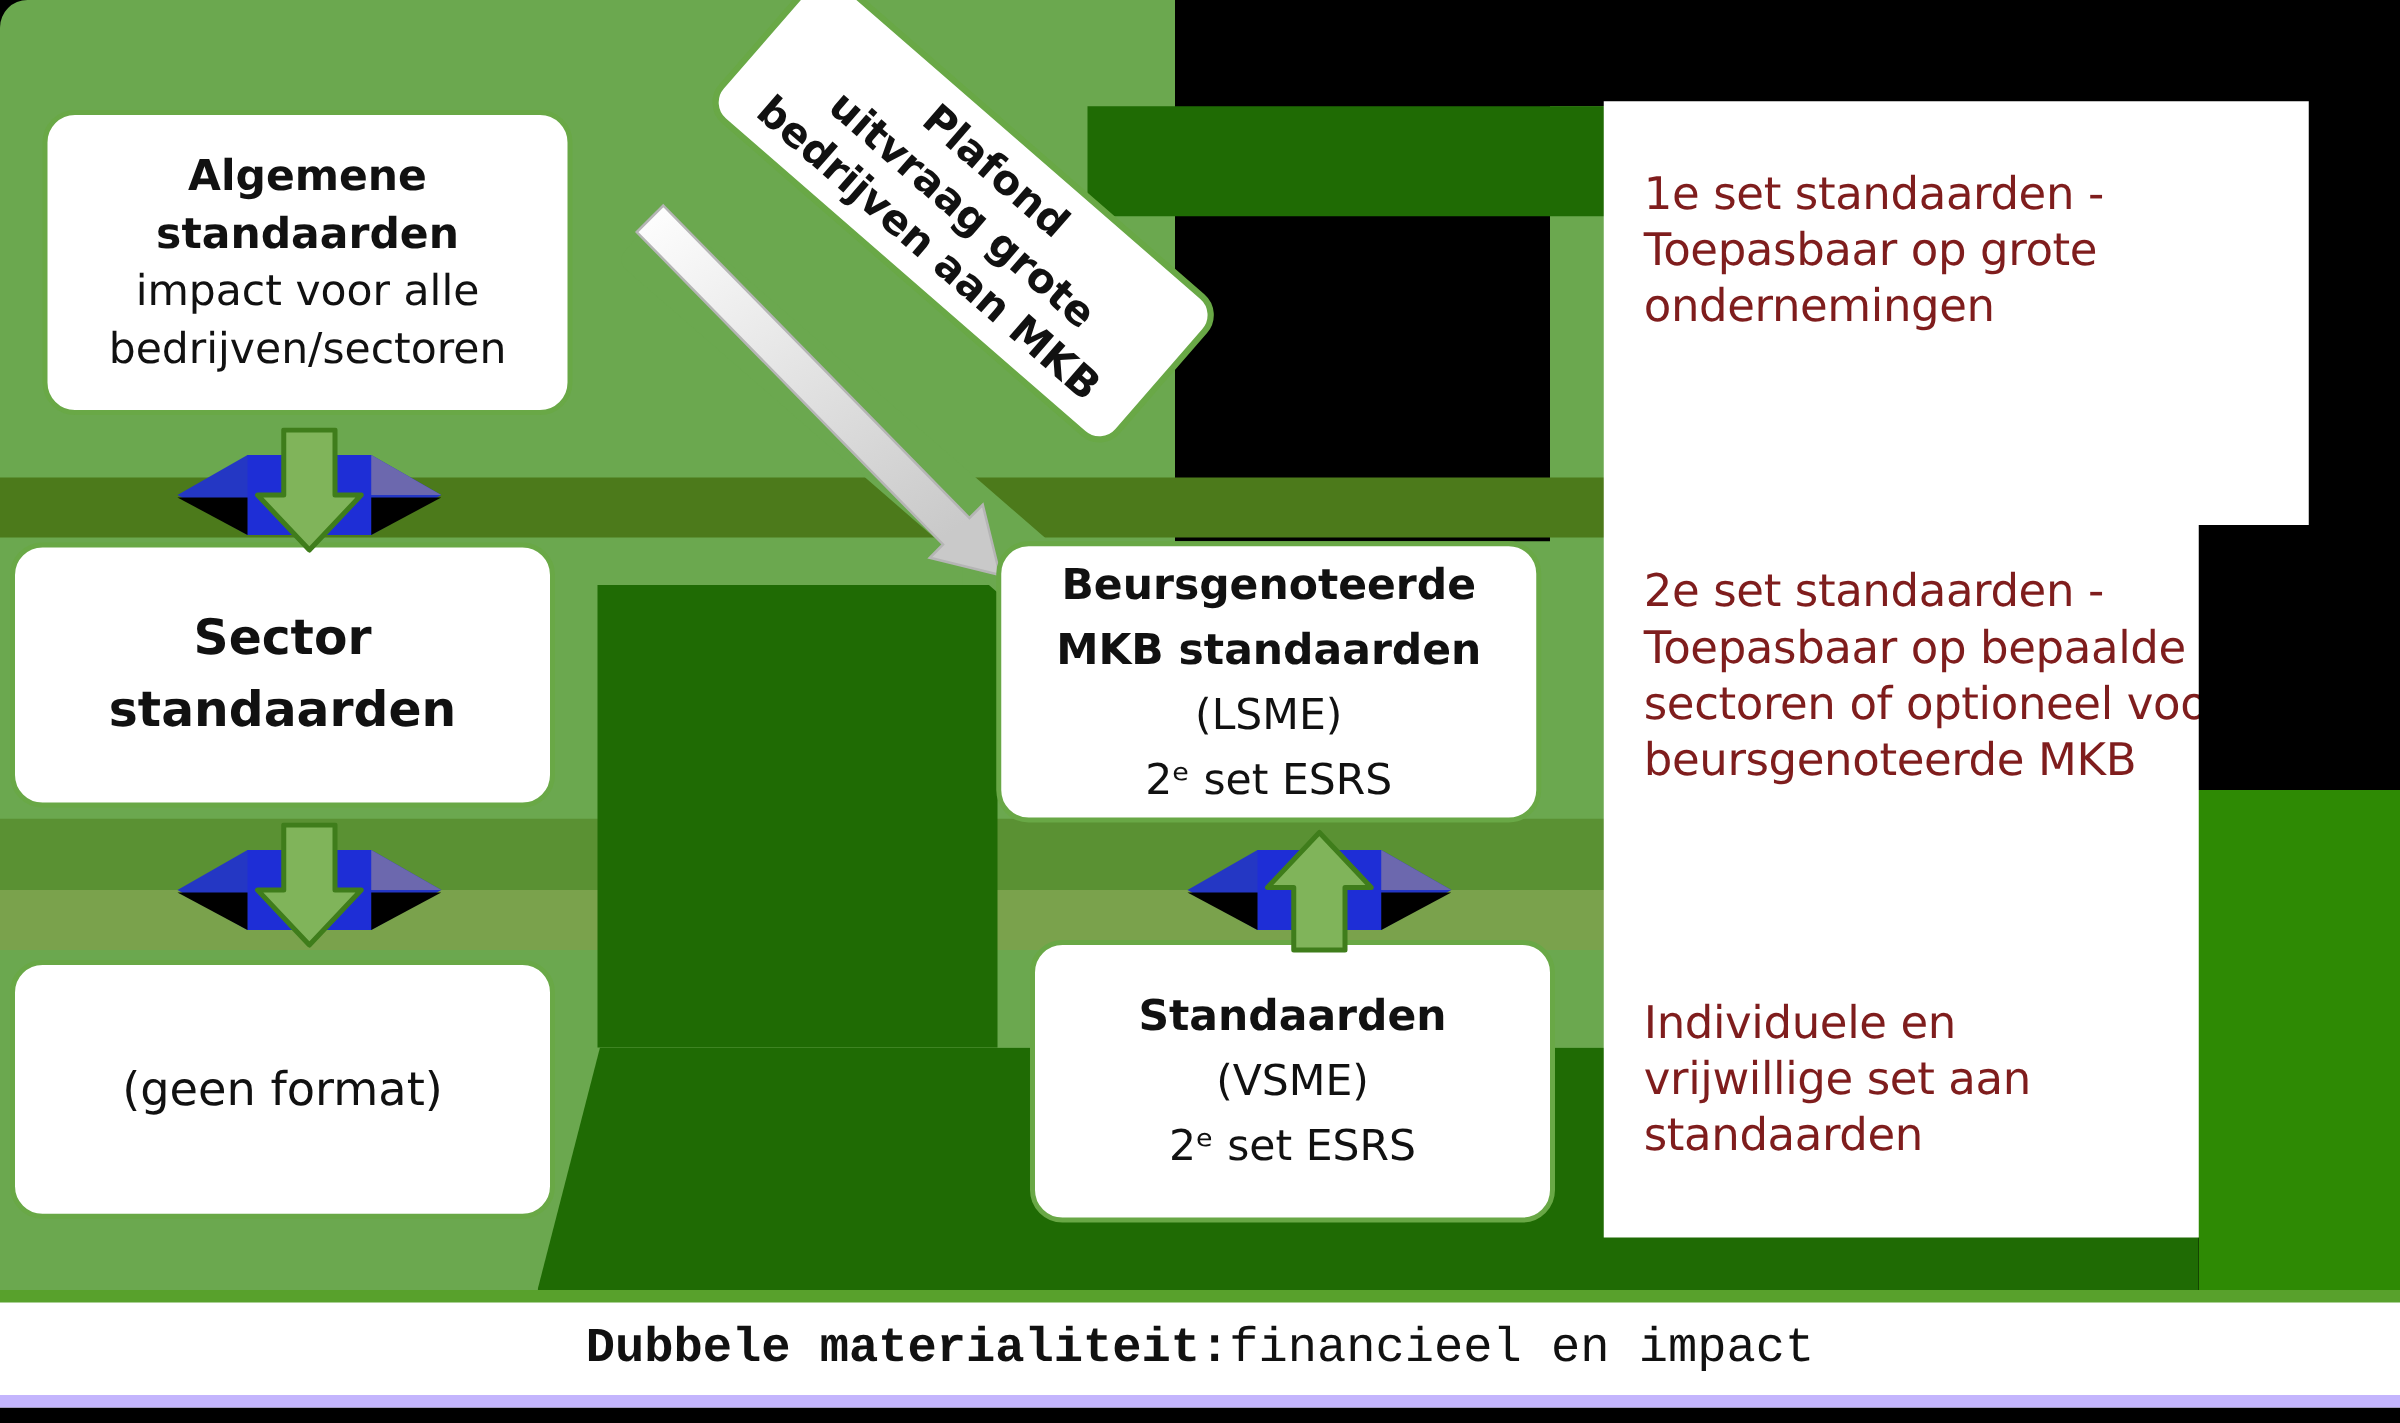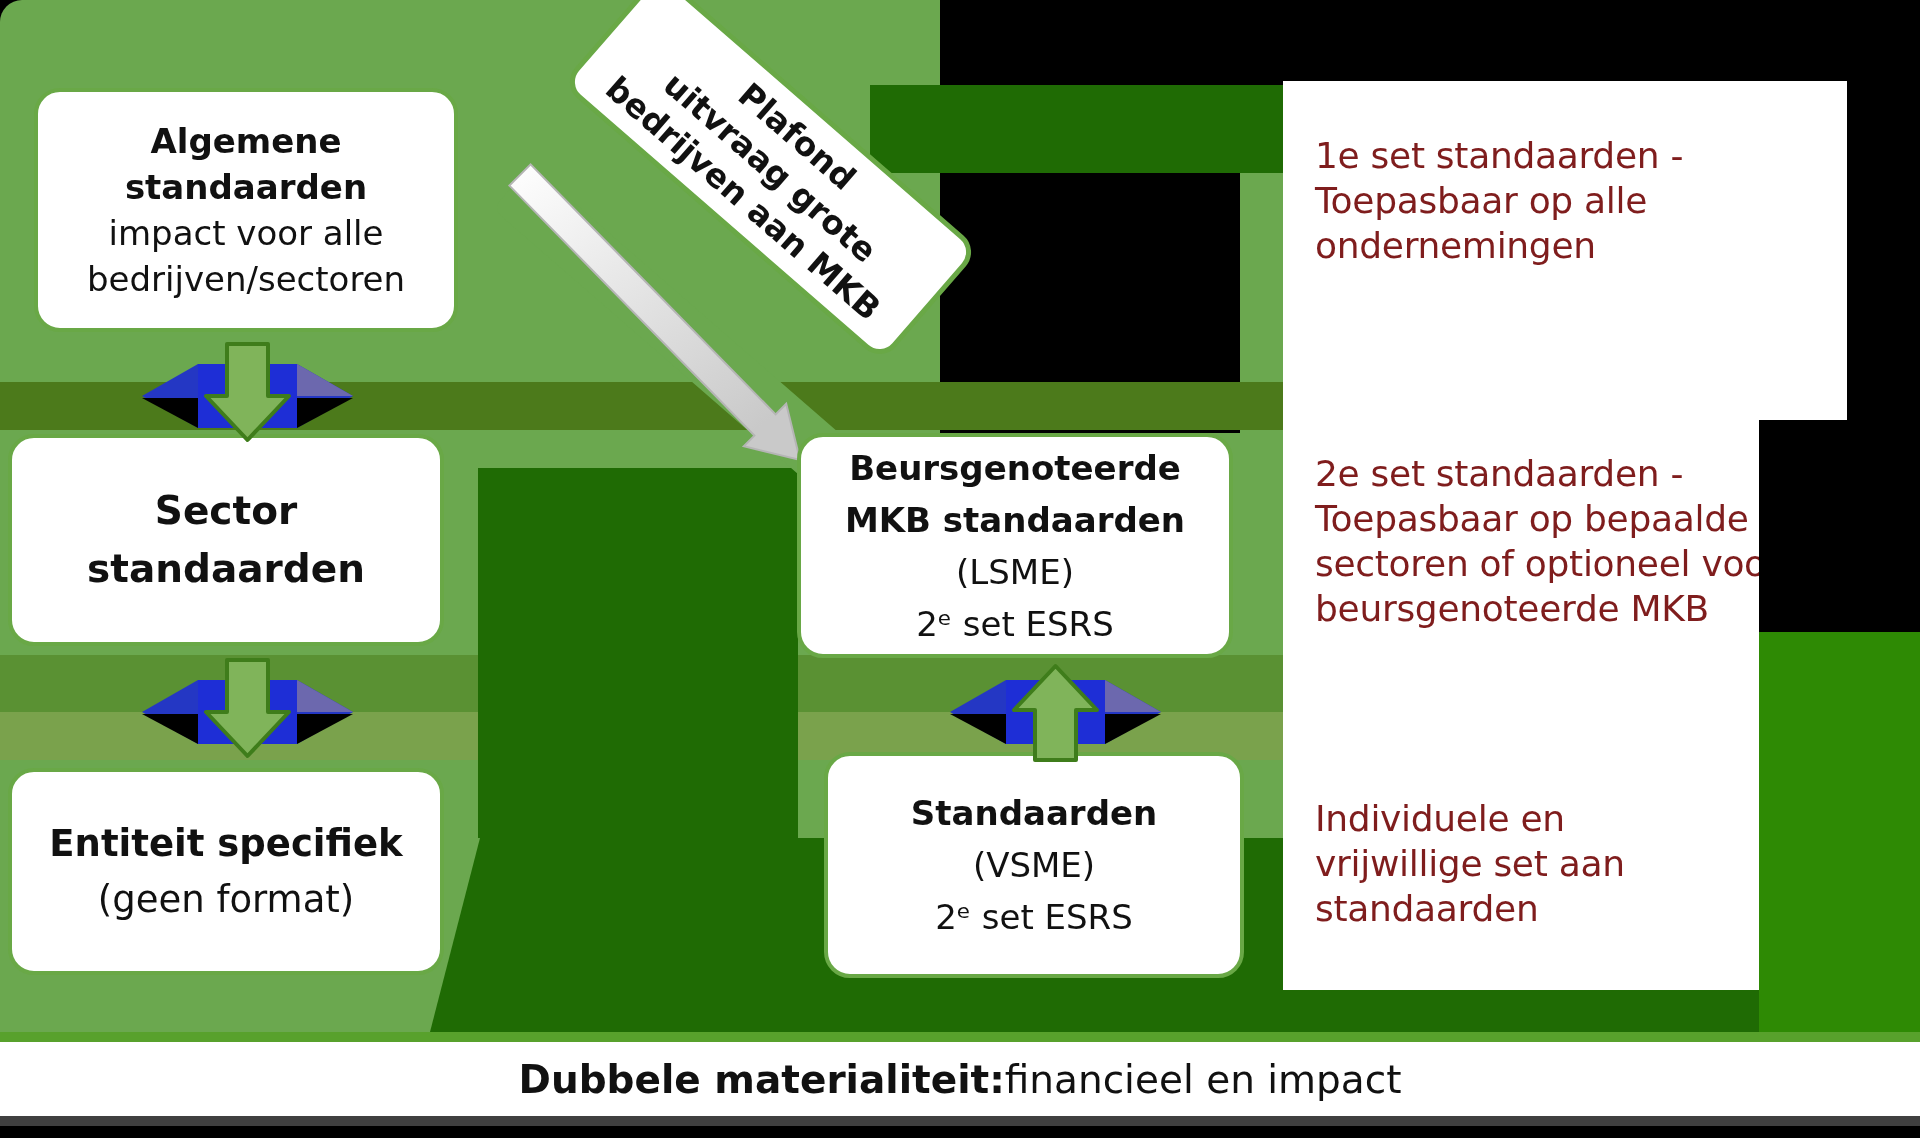--- a/index.html
+++ b/index.html
@@ -42,22 +42,22 @@
   .box-plafond div{font-size:33px;line-height:41px;font-weight:bold;}
 
   
   .info-panel{left:1283px;top:81px;width:564px;height:909px;background:#fff;}
   .info-block{position:absolute;left:32px;font-size:36px;line-height:45px;letter-spacing:-0.3px;
               color:#7f1d1d;white-space:nowrap;}
   .ib1{top:52px;} .ib2{top:370px;} .ib3{top:715px;}
 
   
   .footer-bar{left:0;top:1032px;width:1920px;height:94px;background:#fff;
-              border-top:10px solid #58A12C;border-bottom:10px solid #404040;box-sizing:border-box;
-              display:flex;align-items:center;justify-content:center;font-size:39px;}
+              border-top:10px solid #58A12C;border-bottom:10px solid #c4b5fd;box-sizing:border-box;
+              display:flex;align-items:center;justify-content:center;font-size:39px;font-family:Liberation Mono, monospace;}
   .footer-bar .fb{font-weight:bold;}
 
   svg{display:block;}
 </style>
 </head>
 <body>
 
 <div class="stage">
 
   <div class="abs green-main"></div>
@@ -93,21 +93,20 @@
     <div>impact voor alle</div>
     <div>bedrijven/sectoren</div>
   </div>
 
   <div class="abs wbox box-sector">
     <div class="bl">Sector</div>
     <div class="bl">standaarden</div>
   </div>
 
   <div class="abs wbox box-entiteit">
-    <div class="bl">Entiteit specifiek</div>
     <div>(geen format)</div>
   </div>
 
   <div class="abs wbox box-lsme">
     <div class="bl">Beursgenoteerde</div>
     <div class="bl">MKB standaarden</div>
     <div>(LSME)</div>
     <div>2ᵉ set ESRS</div>
   </div>
 
@@ -140,21 +139,21 @@
     <rect x="58" y="20" width="99" height="64" fill="#1E2ED6"></rect>
     <polygon points="2,54 58,54 58,84" fill="#000000"></polygon>
     <polygon points="213,54 157,54 157,84" fill="#000000"></polygon>
     <polygon points="157,20 213,52 157,52" fill="#6C68AE"></polygon>
     <path d="M87,100 L128,100 L128,50 L149,50 L107.5,6 L66,50 L87,50 Z" fill="#80B45A" stroke="#3F7D1B" stroke-width="4" stroke-linejoin="round"></path>
   </svg>
 
   <div class="abs info-panel">
     <div class="info-block ib1">
       <div>1e set standaarden -</div>
-      <div>Toepasbaar op alle</div>
+      <div>Toepasbaar op grote</div>
       <div>ondernemingen</div>
     </div>
     <div class="info-block ib2">
       <div>2e set standaarden -</div>
       <div>Toepasbaar op bepaalde</div>
       <div>sectoren of optioneel voor</div>
       <div>beursgenoteerde MKB</div>
     </div>
     <div class="info-block ib3">
       <div>Individuele en</div>

